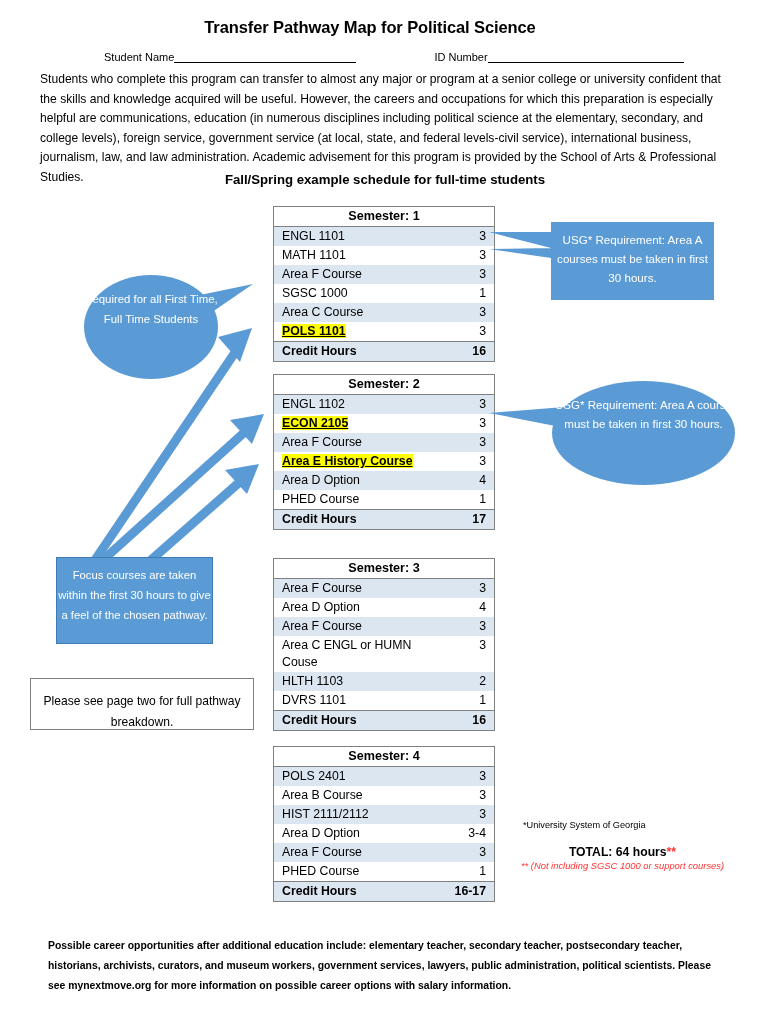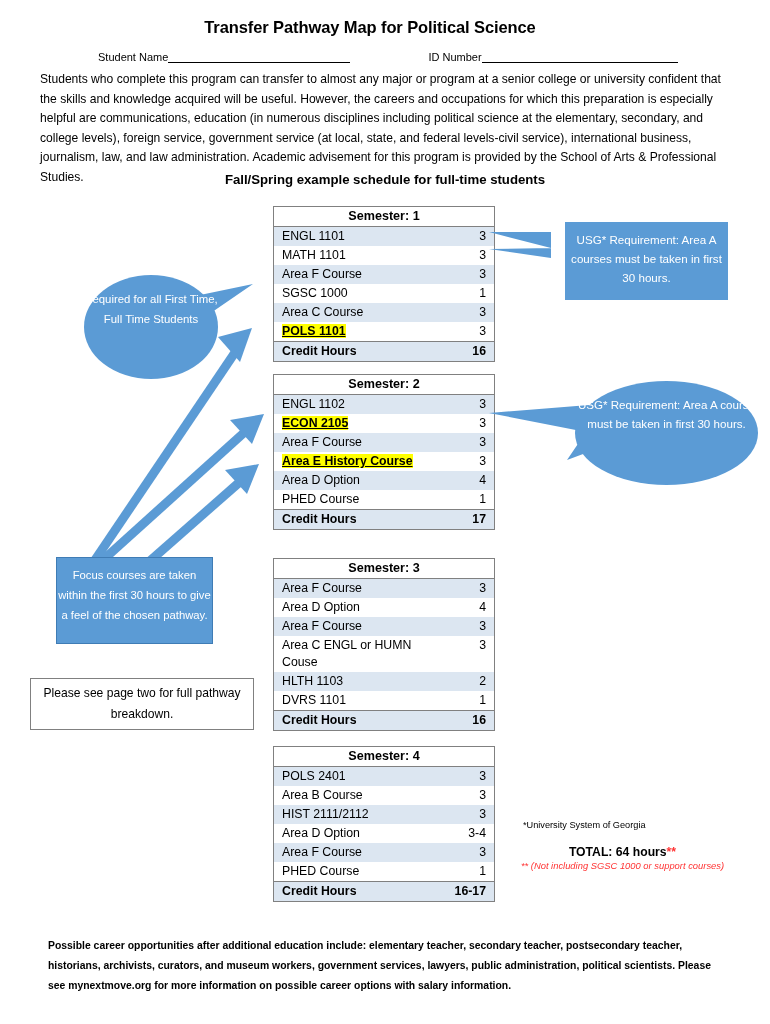--- a/index.html
+++ b/index.html
@@ -27,21 +27,21 @@
     left: 0;
     width: 740px;
     text-align: center;
     font-size: 16.5px;
     font-weight: bold;
     letter-spacing: -0.1px;
   }
   #id-line {
     position: absolute;
     top: 50px;
-    left: 98px;
+    left: 104px;
     width: 580px;
     font-size: 11px;
     display: flex;
     align-items: flex-end;
   }
   .fieldlabel { white-space: nowrap; }
   .ruled {
     display: inline-block;
     border-bottom: 1.3px solid #000;
     height: 12px;
@@ -125,26 +125,26 @@
     color: #ffffff;
     font-size: 11.6px;
     line-height: 19px;
     text-align: center;
     box-sizing: border-box;
     z-index: 4;
   }
   .callout-oval { border-radius: 50%; }
 
   #callout-usg-rect {
-    left: 565px; top: 222px;
+    left: 551px; top: 222px;
     width: 163px; height: 78px;
     padding-top: 8px;
   }
   #callout-usg-oval {
-    left: 575px; top: 381px;
+    left: 552px; top: 381px;
     width: 183px; height: 104px;
     padding-top: 14px;
   }
   #callout-required-oval {
     left: 84px; top: 275px;
     width: 134px; height: 104px;
     padding-top: 14px;
     font-size: 11.4px;
     line-height: 20px;
   }
@@ -173,21 +173,21 @@
     background: #ffffff;
     box-sizing: border-box;
     text-align: center;
     font-size: 12.1px;
     line-height: 21px;
     color: #000;
   }
   #note-page-two {
     left: 30px; top: 678px;
     width: 224px; height: 52px;
-    padding-top: 4px;
+    padding-top: 12px;
   }
   #note-example {
     left: 512px; top: 666px;
     width: 229px; height: 90px;
     padding-top: 9px;
   }
   .ital { font-style: italic; }
 
   
   #footnote-usg {

